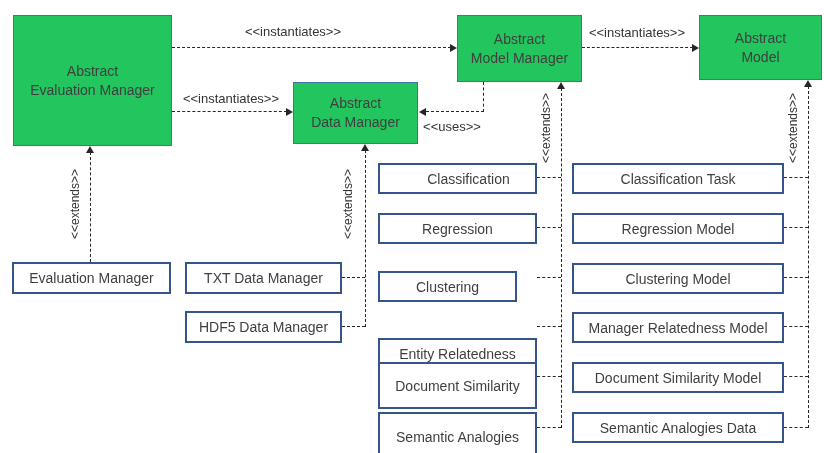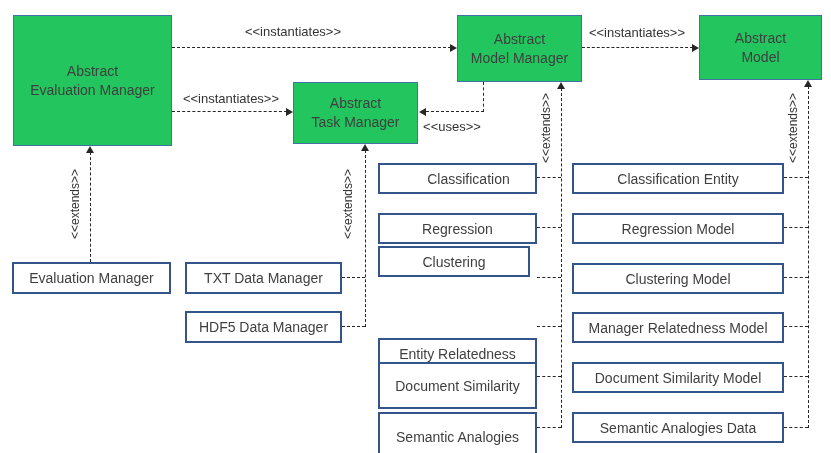--- a/index.html
+++ b/index.html
@@ -59,21 +59,21 @@
 
 <div id="canvas">
 
   <div class="abox" style="left:13px;top:15px;width:159px;height:131px;">
     <span>Abstract</span>
     <span>Evaluation Manager</span>
   </div>
 
   <div class="abox" style="left:293px;top:82px;width:125px;height:62px;">
     <span>Abstract</span>
-    <span>Task Manager</span>
+    <span>Data Manager</span>
   </div>
 
   <div class="abox" style="left:457px;top:15px;width:125px;height:67px;">
     <span>Abstract</span>
     <span>Model Manager</span>
   </div>
 
   <div class="abox" style="left:699px;top:15px;width:123px;height:65px;">
     <span>Abstract</span>
     <span>Model</span>
@@ -90,35 +90,35 @@
   <div class="wbox" style="left:185px;top:311px;width:157px;height:32px;">
     <span>HDF5 Data Manager</span>
   </div>
 
   <div class="wbox" style="left:378px;top:163px;width:159px;height:31px;padding-left:22px;">
     <span>Classification</span>
   </div>
   <div class="wbox" style="left:378px;top:213px;width:159px;height:31px;">
     <span>Regression</span>
   </div>
-  <div class="wbox" style="left:378px;top:246px;width:152px;height:31px;text-align:center;">
+  <div class="wbox" style="left:378px;top:271px;width:139px;height:31px;text-align:center;">
     <span>Clustering</span>
   </div>
   <div class="wbox" style="left:378px;top:312px;width:159px;height:31px;margin-top:26px;">
     <span>Entity Relatedness</span>
   </div>
   <div class="wbox" style="left:378px;top:362px;width:159px;height:47px;">
     <span>Document Similarity</span>
   </div>
   <div class="wbox" style="left:378px;top:412px;width:159px;height:49px;">
     <span>Semantic Analogies</span>
   </div>
 
   <div class="wbox" style="left:572px;top:163px;width:212px;height:31px;">
-    <span>Classification Entity</span>
+    <span>Classification Task</span>
   </div>
   <div class="wbox" style="left:572px;top:263px;width:212px;height:31px;">
     <span>Clustering Model</span>
   </div>
   <div class="wbox" style="left:572px;top:213px;width:212px;height:31px;">
     <span>Regression Model</span>
   </div>
   <div class="wbox" style="left:572px;top:312px;width:212px;height:31px;">
     <span>Manager Relatedness Model</span>
   </div>

